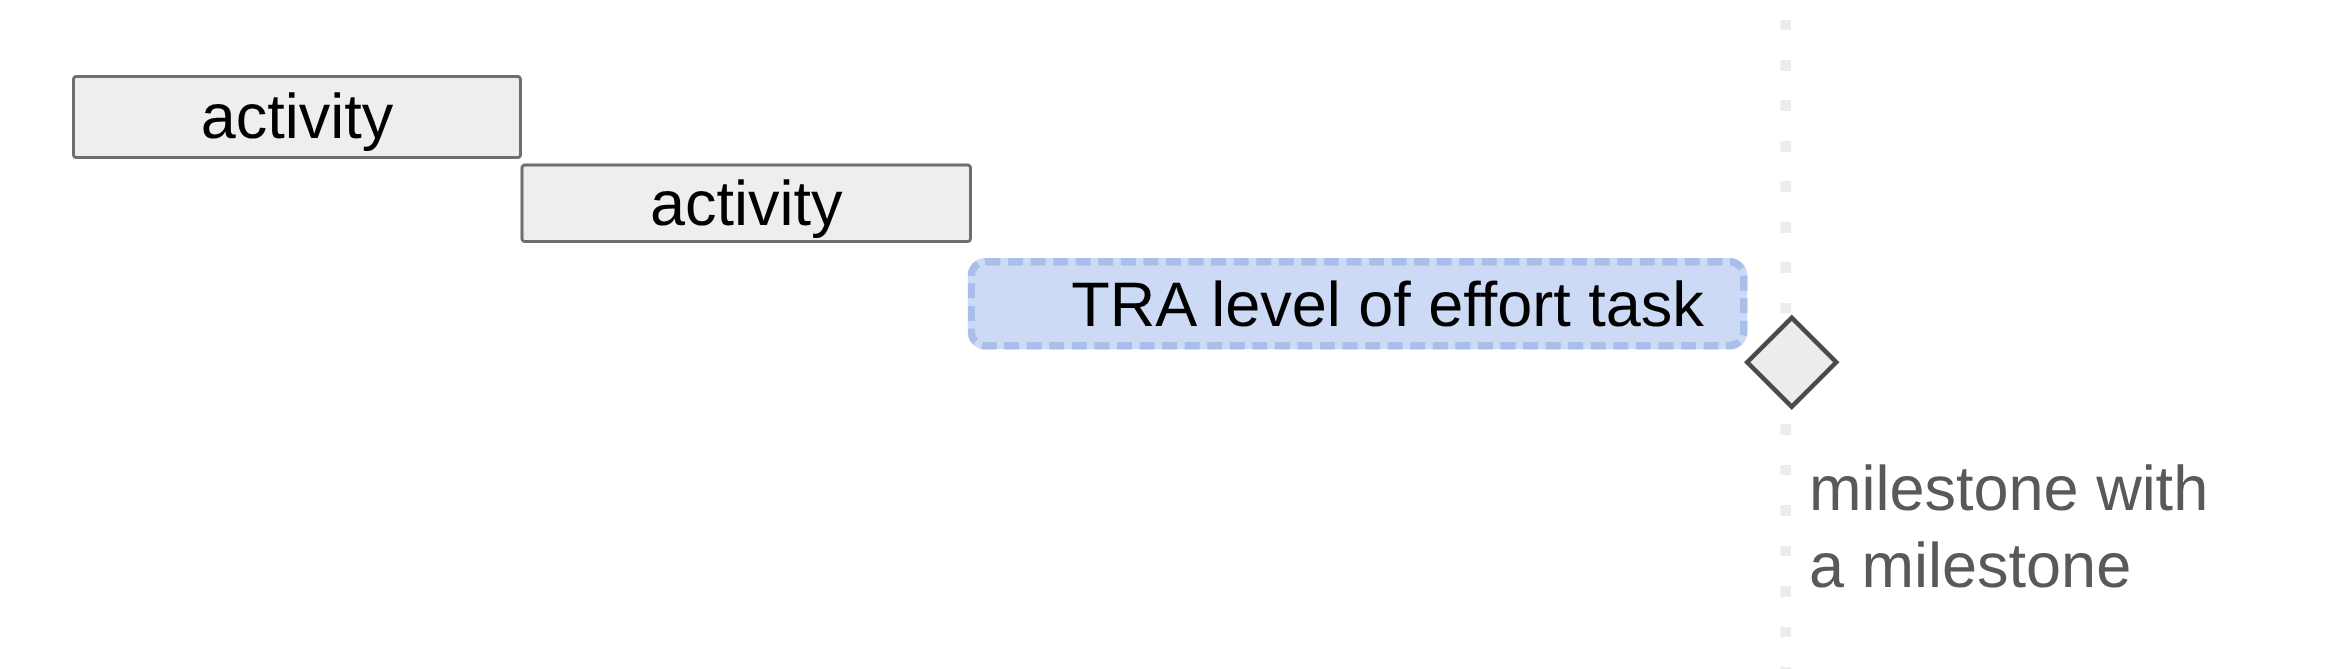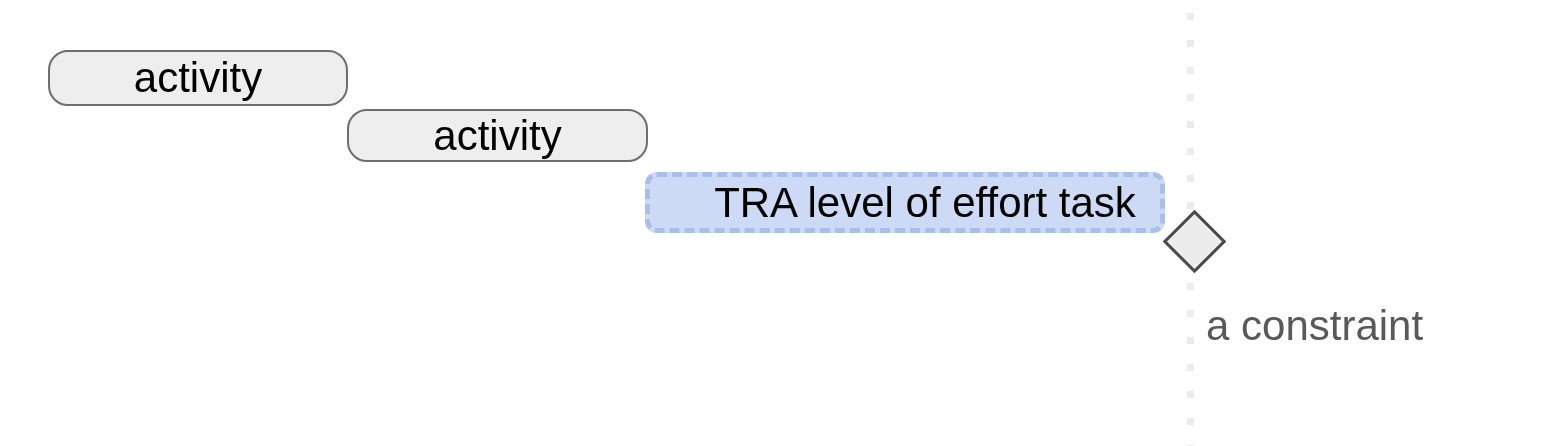--- a/index.html
+++ b/index.html
@@ -37,21 +37,21 @@
     align-items: center;
     justify-content: center;
     font-size: 42px;
     color: #000000;
     z-index: 2;
     white-space: nowrap;
   }
   .bar.activity {
     background: #eeeeee;
     border: 2.5px solid #6e6e6e;
-    border-radius: 20px;
+    border-radius: 3px;
   }
   .bar1 { left: 48px;  top: 50px;  width: 300px; height: 56px; }
   .bar2 { left: 347px; top: 109px; width: 301px; height: 53px; }
   .bar.loe {
     background: #ccdaf5;
     border: 5px dashed #a9bee9;
     border-radius: 12px;
     left: 645px; top: 172px; width: 520px; height: 61px; padding-left: 40px;
   }
   
@@ -94,16 +94,17 @@
     <span>activity</span>
   </div>
 
   <div class="bar loe">
     <span>TRA level of effort task</span>
   </div>
 
   <div class="milestone-diamond"></div>
 
   <div class="annotation">
-    <div>a constraint</div>
+    <div>milestone with</div>
+    <div>a milestone</div>
   </div>
 
 </div>
 
 </body></html>

